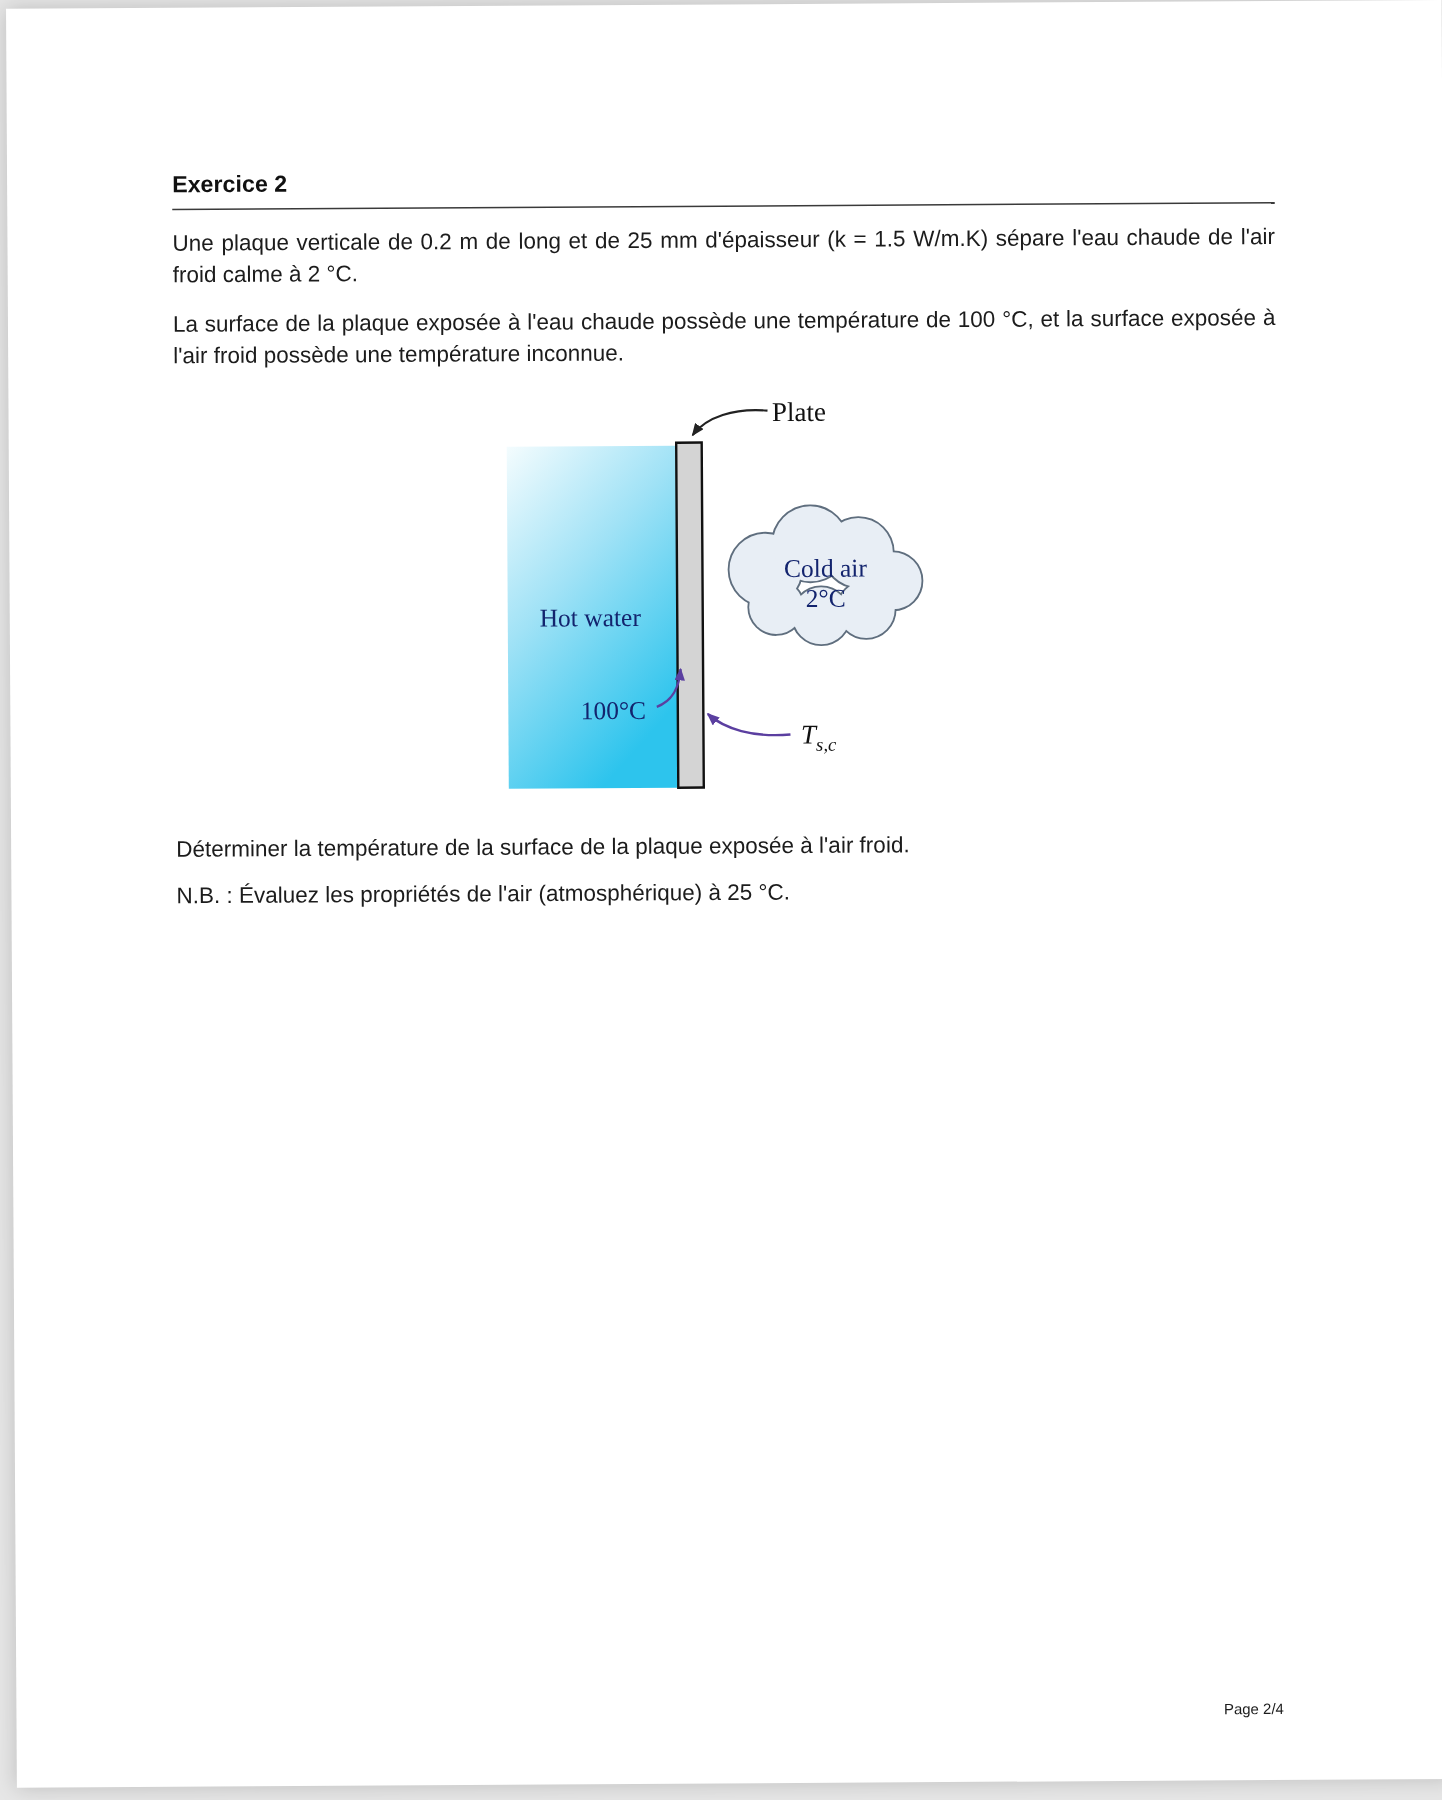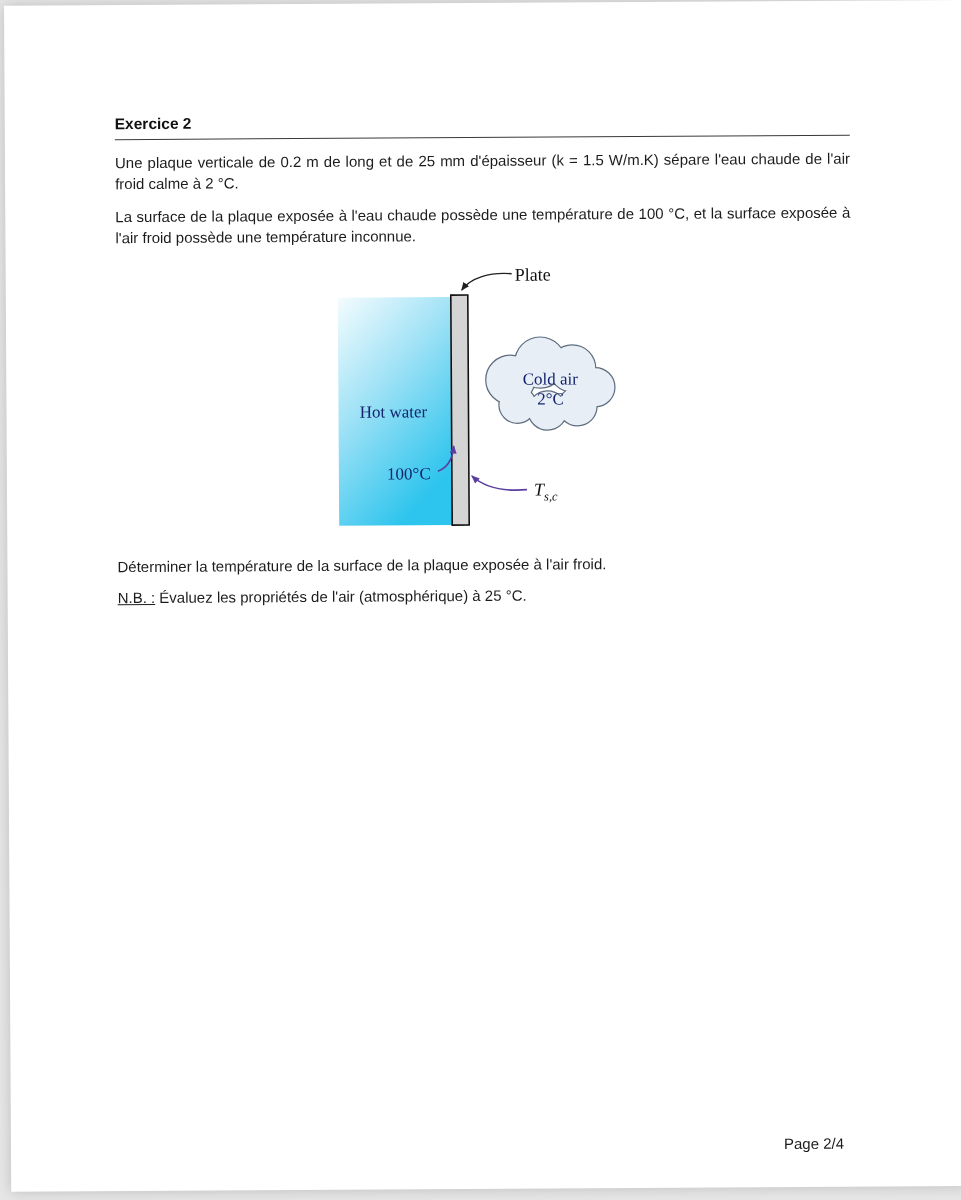--- a/index.html
+++ b/index.html
@@ -38,35 +38,35 @@
   }
   .para {
     margin: 12px 0 0 0;
     font-size: 15px;
     line-height: 1.4;
     color: #1c1c1c;
     text-align: justify;
   }
   .question { margin-top: 18px; text-align: left; }
   .note { margin-top: 10px; text-align: left; }
-  .nb { text-decoration: underline; }
+  .nb { }
   .figure {
     position: relative;
     margin-top: 14px;
     height: 276px;
   }
   .diagram { position: absolute; left: 0; top: 0; }
   .serif { font-family: "Liberation Serif", "DejaVu Serif", serif; }
   .blue { fill: #13246e; }
   .dark { fill: #111; }
   .page-number {
     position: absolute;
     top: 1134px;
-    right: 124px;
-    font-size: 15px;
+    right: 112px;
+    font-size: 10px;
     color: #1c1c1c;
   }
 </style>
 </head>
 <body>
 
 <div class="page">
   <div class="content">
 
     <div class="title-block">

